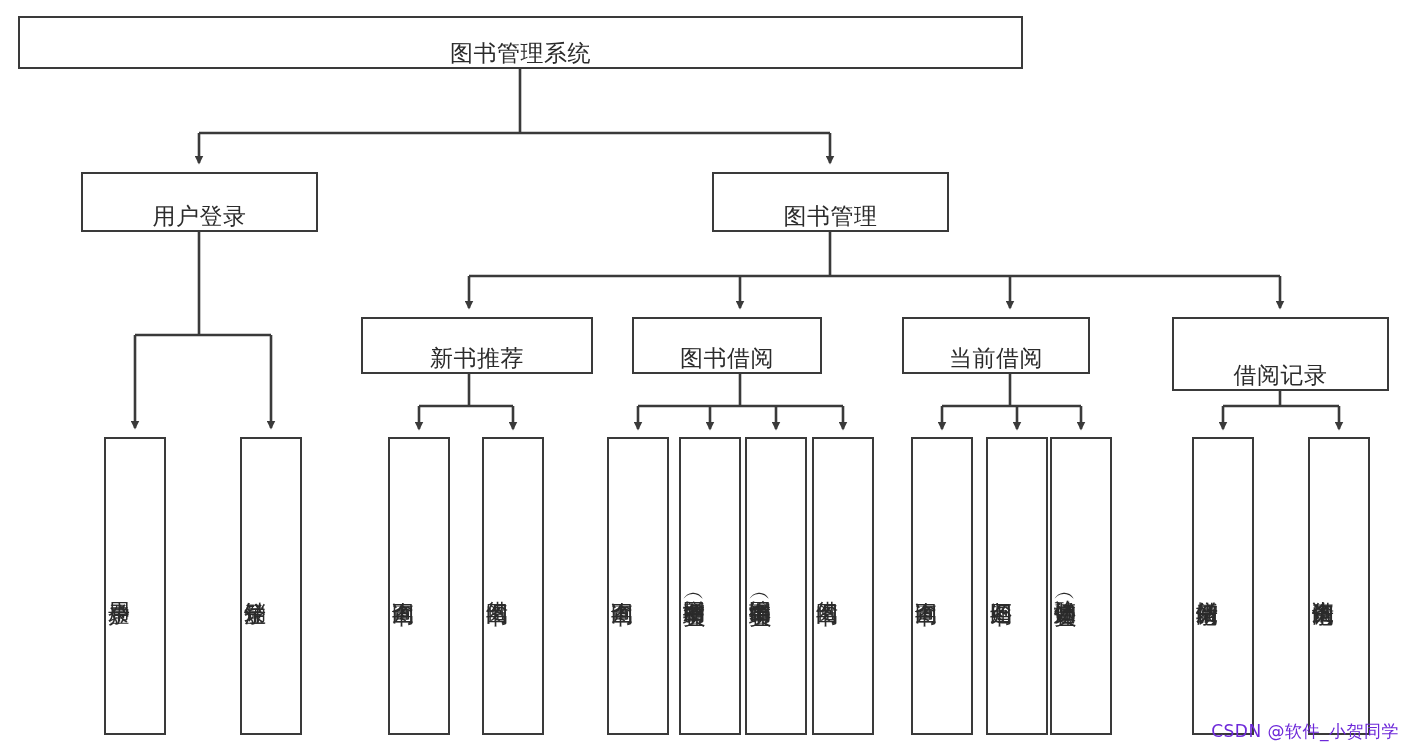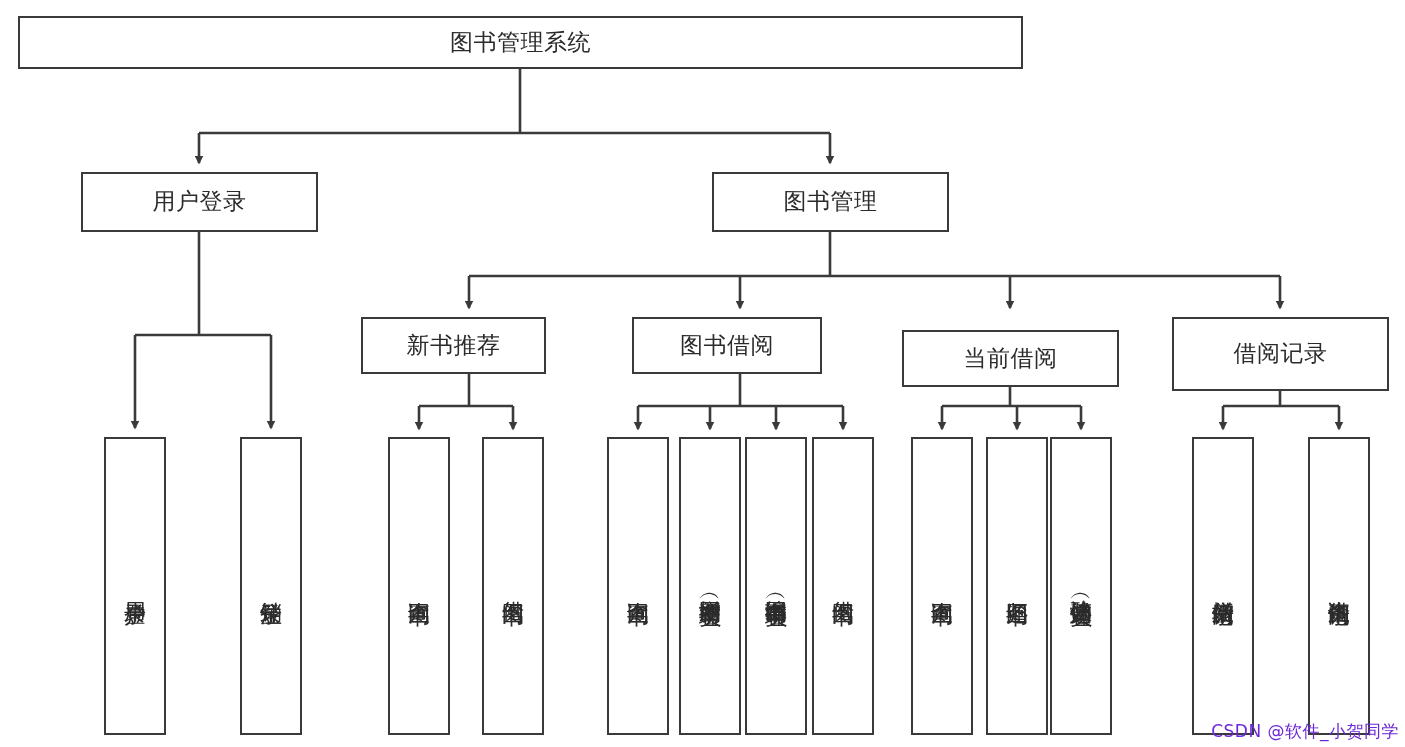--- a/index.html
+++ b/index.html
@@ -26,21 +26,21 @@
     height: 747px;
     pointer-events: none;
   }
   .node {
     position: absolute;
     box-sizing: border-box;
     border: 2.4px solid #3a3a3a;
     background: #ffffff;
     color: #2b2b2b;
     display: flex;
-    align-items: center;
+    align-items: flex-end;
     justify-content: center;
     text-align: center;
     line-height: 1.18;
   }
   .node.horiz {
     font-size: 23px;
     letter-spacing: 0.5px;
   }
   .node.vert {
     writing-mode: vertical-rl;
@@ -125,27 +125,27 @@
     <span class="label">图书管理系统</span>
   </div>
 
   <div class="node horiz" style="left:81px; top:172px; width:237px; height:60px;">
     <span class="label">用户登录</span>
   </div>
   <div class="node horiz" style="left:712px; top:172px; width:237px; height:60px;">
     <span class="label">图书管理</span>
   </div>
 
-  <div class="node horiz" style="left:361px; top:317px; width:185px; height:57px;">
+  <div class="node horiz" style="left:361px; top:317px; width:232px; height:57px;">
     <span class="label">新书推荐</span>
   </div>
   <div class="node horiz" style="left:632px; top:317px; width:190px; height:57px;">
     <span class="label">图书借阅</span>
   </div>
-  <div class="node horiz" style="left:902px; top:330px; width:217px; height:57px;">
+  <div class="node horiz" style="left:902px; top:317px; width:188px; height:57px;">
     <span class="label">当前借阅</span>
   </div>
   <div class="node horiz" style="left:1172px; top:317px; width:217px; height:74px;">
     <span class="label">借阅记录</span>
   </div>
 
   <div class="node vert" style="left:104px; top:437px; width:62px; height:298px;">
     <span class="label">用户登录</span>
   </div>
   <div class="node vert" style="left:240px; top:437px; width:62px; height:298px;">

